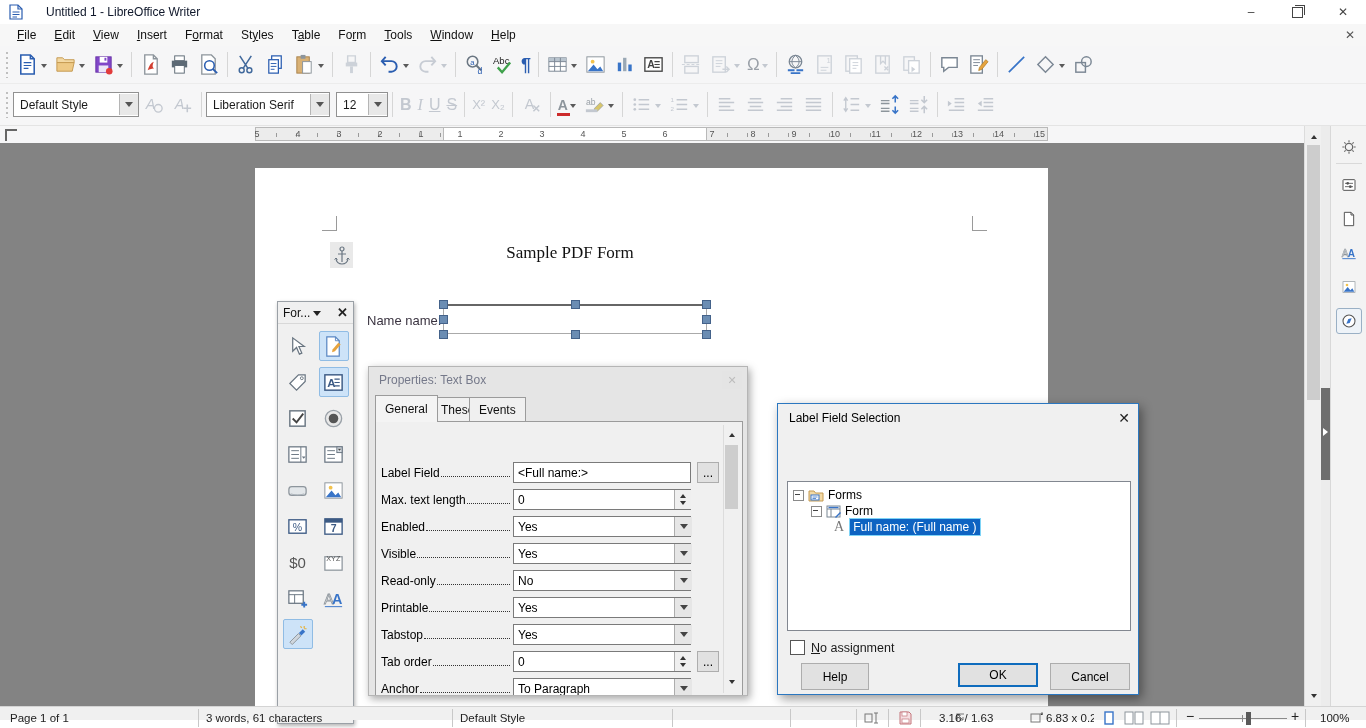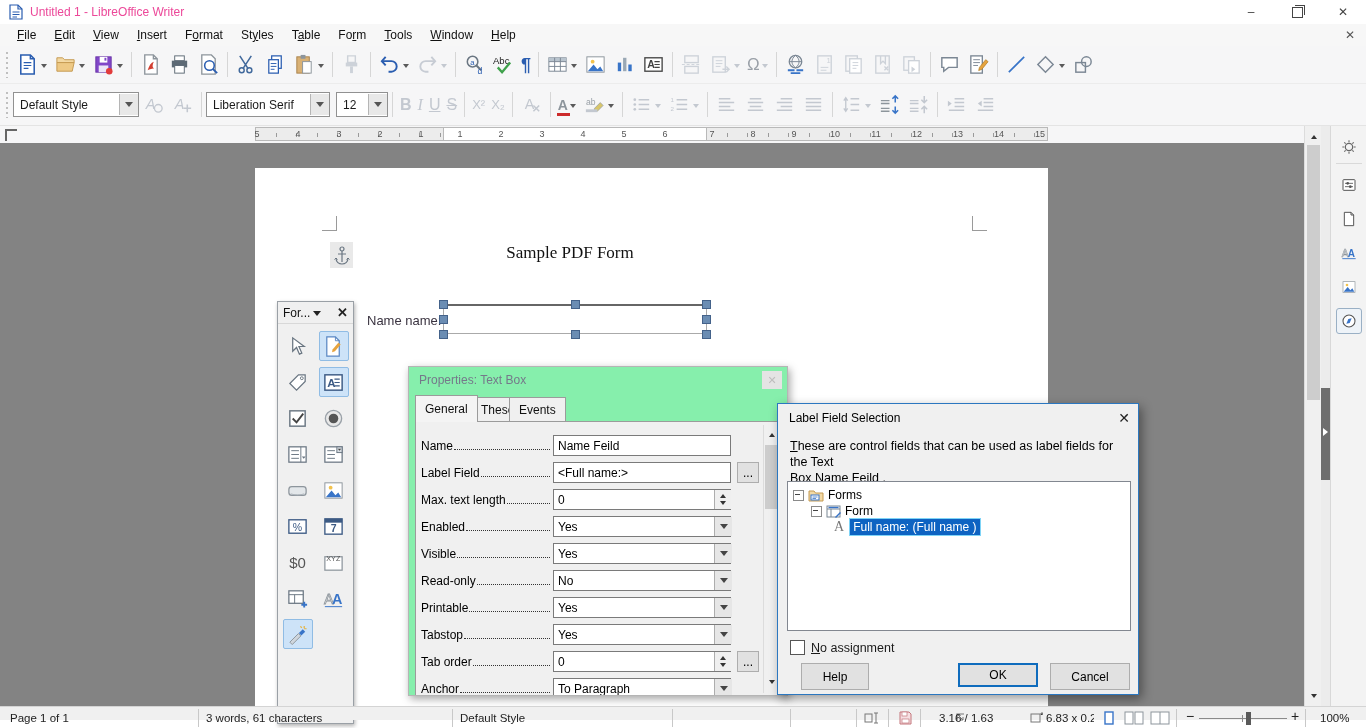--- a/index.html
+++ b/index.html
@@ -4,21 +4,21 @@
 <style>
   html,body{margin:0;padding:0}
   body{width:1366px;height:728px;position:relative;overflow:hidden;
        font-family:"Liberation Sans",sans-serif;font-size:12px;color:#1a1a1a;background:#fff}
   .abs{position:absolute}
   svg{display:block}
   svg text{font-family:"Liberation Sans",sans-serif}
 
   
   .titlebar{left:0;top:0;width:1366px;height:24px;background:#fff;display:flex;align-items:center}
-  .title-text{color:#ec4899;font-size:12px;margin-left:6px}
+  .title-text{color:#0f172a;font-size:12px;margin-left:22px}
   .wctrls{position:absolute;right:0;top:0;height:24px;display:flex}
   .wc{width:46px;height:24px;display:flex;align-items:center;justify-content:center;color:#444;font-size:12px}
   .maxbox{width:9px;height:9px;border:1px solid #444;position:relative}
   .maxbox::before{content:"";position:absolute;left:2px;top:-3px;width:9px;height:9px;border:1px solid #444;border-left:none;border-bottom:none}
 
   
   .menubar{left:0;top:24px;width:1366px;height:22px;background:#f7f7f7;display:flex;align-items:center;padding-left:8px;box-sizing:border-box}
   .menu-item{padding:3px 9px;color:#111}
   .menubar u{text-decoration:underline}
   .doc-close{position:absolute;right:6px;top:2px;color:#555;font-size:12px;padding:2px 5px}
@@ -77,21 +77,21 @@
   .fldbox{background:#fff;border:1px solid #7a7a7a;box-sizing:border-box;display:flex;align-items:center;padding:0 4px;font-size:12px;color:#000;overflow:hidden;white-space:nowrap}
   .ddbtn{position:absolute;right:1px;top:1px;width:17px;bottom:1px;background:#e6e6e6;border-left:1px solid #adadad;display:flex;align-items:center;justify-content:center}
   .ddtri{width:0;height:0;border:4px solid transparent;border-top:5px solid #444;margin-top:4px}
   .spin{position:absolute;right:1px;top:1px;width:15px;bottom:1px;display:flex;flex-direction:column;border-left:1px solid #adadad}
   .spin span{flex:1;background:#efefef;display:flex;align-items:center;justify-content:center}
   .sup{width:0;height:0;border:3px solid transparent;border-bottom:4px solid #333}
   .sdn{width:0;height:0;border:3px solid transparent;border-top:4px solid #333}
   .mnem::first-letter{text-decoration:underline}
 
   
-  .pdlg{left:408px;top:366px;width:380px;height:330px;background:#86efac;border:1px solid #b5b5b5;box-shadow:2px 3px 8px rgba(0,0,0,.35);box-sizing:border-box;overflow:hidden}
+  .pdlg{left:368px;top:366px;width:380px;height:330px;background:#e5e5e5;border:1px solid #b5b5b5;box-shadow:2px 3px 8px rgba(0,0,0,.35);box-sizing:border-box;overflow:hidden}
   .pdlg-title{left:0;top:0;width:100%;height:26px;display:flex;align-items:center;padding:0 10px;box-sizing:border-box;color:#75798a;font-size:12px}
   .pdlg-x{position:absolute;right:5px;top:4px;width:20px;height:18px;background:#e4e4e4;color:#bdbdbd;display:flex;align-items:center;justify-content:center;font-size:11px}
   .ptab{top:30px;height:24px;padding:0 9px;display:flex;align-items:center;font-size:12px;color:#111;border:1px solid #9b9b9b;border-bottom:none;background:#f0f0f0;box-sizing:border-box}
   .ptab.on{top:28px;height:27px;z-index:3;background:#f4f4f4}
   .pframe{left:6px;top:54px;width:368px;height:276px;border:1px solid #9b9b9b;background:#f0f0f0;box-sizing:border-box}
   .prow{left:12px;width:356px;height:22px;display:flex;align-items:center}
   .plblwrap{width:130px;display:flex;align-items:baseline;overflow:hidden}
   .plbl{font-size:12px;color:#000;white-space:nowrap}
   .dots{flex:1;border-bottom:1.4px dotted #333;margin:0 1px 2px 1px;min-width:4px}
   .pfld{position:absolute;left:132px;top:0;width:178px;height:21px}
@@ -780,27 +780,20 @@
     <span>Properties: Text Box</span>
   </div>
   <span class="pdlg-x">✕</span>
 
   <span class="abs ptab on" style="left:6px">General</span>
   <span class="abs ptab" style="left:62px">These</span>
   <span class="abs ptab" style="left:100px">Events</span>
 
   <div class="abs pframe"></div>
 
-  <div class="abs prow" style="top:68px">
-    <span class="plblwrap">
-        <span class="plbl">Name</span>
-        <span class="dots"></span>
-      </span>
-    <span class="fldbox pfld">Name Feild</span>
-  </div>
   <div class="abs prow" style="top:95px">
     <span class="plblwrap">
         <span class="plbl">Label Field</span>
         <span class="dots"></span>
       </span>
     <span class="fldbox pfld">&lt;Full name:&gt;</span>
     <span class="btn pmore">...</span>
   </div>
   <div class="abs prow" style="top:122px">
     <span class="plblwrap">
@@ -904,24 +897,20 @@
       </span>
   </div>
 </div>
 
 <div class="abs ldlg">
   <div class="abs ldlg-title">
     <span>Label Field Selection</span>
   </div>
   <span class="ldlg-x">✕</span>
 
-  <div class="abs ldesc">
-    <div class="mnem">These are control fields that can be used as label fields for the Text</div>
-    <div>Box Name Feild .</div>
-  </div>
 
   <div class="abs treebox">
     <div class="trow" style="padding-left:5px;margin-top:5px">
       <span class="expander"></span>
       <svg width="16" height="14" viewBox="0 0 16 14" style="margin-right:4px">
           <path d="M1 3h5l1.5 2H15v8H1z" fill="#f3d9a4" stroke="#c49a52"></path>
           <rect x="3" y="7" width="8" height="5" fill="#fff" stroke="#3874c8"></rect>
           <path d="M4.5 9h5M4.5 10.5h3.5" stroke="#3874c8" stroke-width=".8"></path>
         </svg>
       <span>Forms</span>

